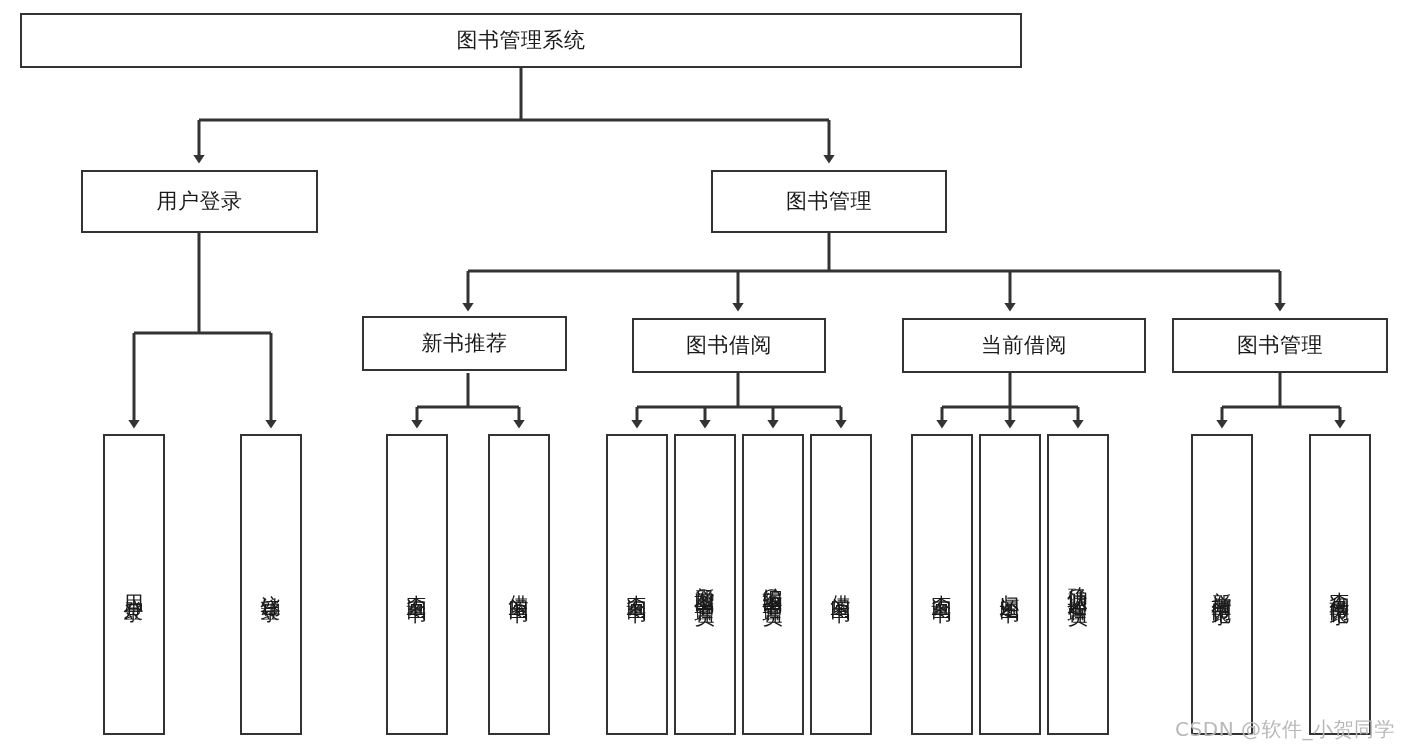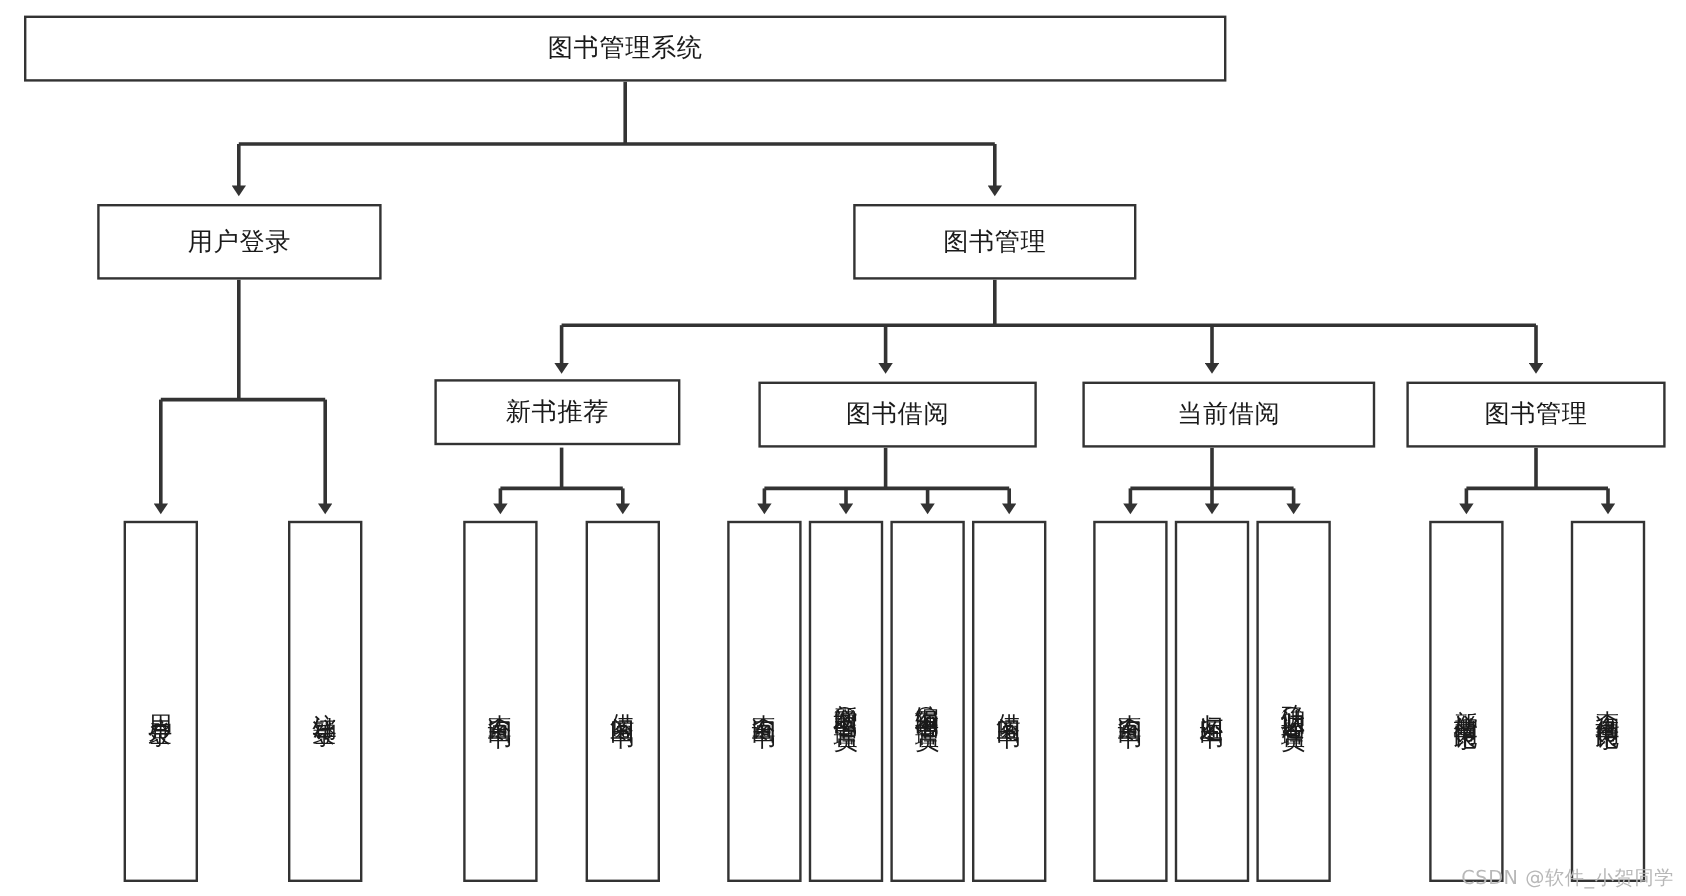--- a/index.html
+++ b/index.html
@@ -59,21 +59,21 @@
     font-size: 20px;
     line-height: 1.0;
     letter-spacing: 3px;
     white-space: nowrap;
     max-height: 100%;
   }
   #watermark {
     position: absolute;
     right: 10px;
     bottom: 4px;
-    font-size: 16px;
+    font-size: 20px;
     color: #b8b8b8;
     letter-spacing: 0.5px;
     white-space: nowrap;
     user-select: none;
   }
 </style>
 </head>
 <body>
 
 <div id="canvas">
@@ -135,21 +135,21 @@
   <div class="node horiz" style="left:81px; top:170px; width:237px; height:63px;">
     <span class="label">用户登录</span>
   </div>
   <div class="node horiz" style="left:711px; top:170px; width:236px; height:63px;">
     <span class="label">图书管理</span>
   </div>
 
   <div class="node horiz" style="left:362px; top:316px; width:205px; height:55px;">
     <span class="label">新书推荐</span>
   </div>
-  <div class="node horiz" style="left:632px; top:318px; width:232px; height:55px;">
+  <div class="node horiz" style="left:632px; top:318px; width:194px; height:55px;">
     <span class="label">图书借阅</span>
   </div>
   <div class="node horiz" style="left:902px; top:318px; width:244px; height:55px;">
     <span class="label">当前借阅</span>
   </div>
   <div class="node horiz" style="left:1172px; top:318px; width:216px; height:55px;">
     <span class="label">图书管理</span>
   </div>
 
   <div class="node vert" style="left:103px; top:434px; width:62px; height:301px;">

